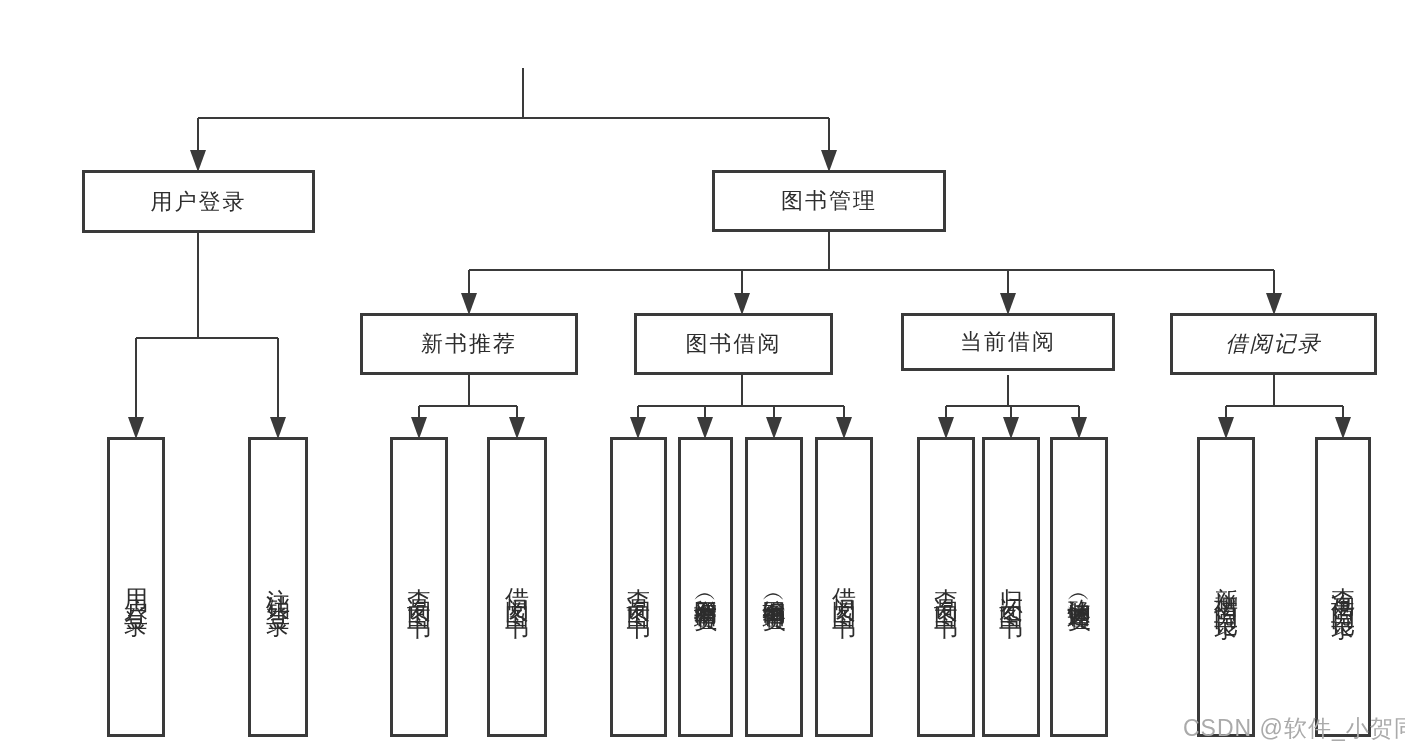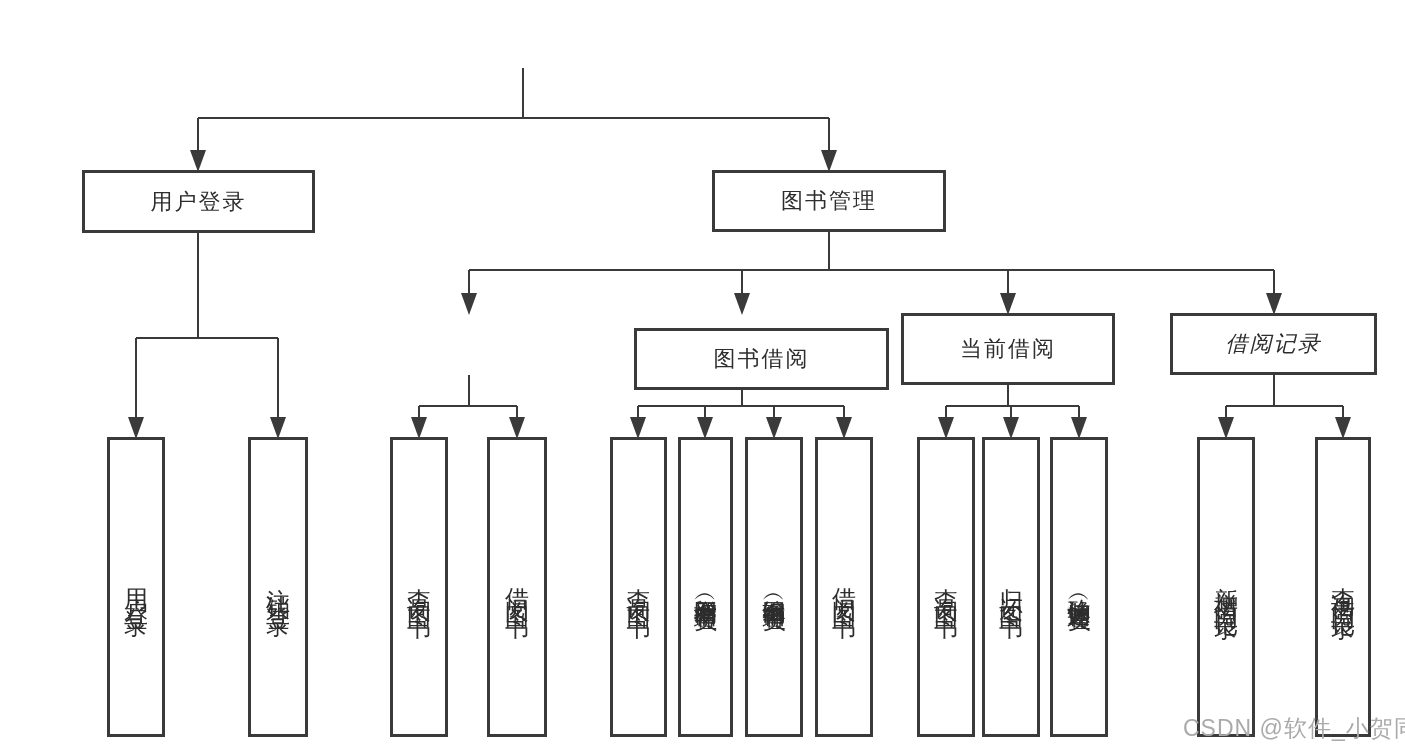--- a/index.html
+++ b/index.html
@@ -103,22 +103,23 @@
         <polygon points="1071,417 1087,417 1079,439" fill="#3a3a3a"></polygon>
         <polygon points="1218,417 1234,417 1226,439" fill="#3a3a3a"></polygon>
         <polygon points="1335,417 1351,417 1343,439" fill="#3a3a3a"></polygon>
       </g>
   </svg>
 
 
   <div class="node" style="left:82px; top:170px; width:233px; height:63px;">用户登录</div>
   <div class="node" style="left:712px; top:170px; width:234px; height:62px;">图书管理</div>
 
-  <div class="node" style="left:634px; top:313px; width:255px; height:62px;margin-top:15px;">图书借阅</div>
-  <div class="node" style="left:901px; top:313px; width:214px; height:72px;">当前借阅</div>
+  <div class="node" style="left:360px; top:313px; width:218px; height:62px;">新书推荐</div>
+  <div class="node" style="left:634px; top:313px; width:199px; height:62px;">图书借阅</div>
+  <div class="node" style="left:901px; top:313px; width:214px; height:58px;">当前借阅</div>
   <div class="node" style="left:1170px; top:313px; width:207px; height:62px;font-style:italic;">借阅记录</div>
 
   <div class="leaf" style="left:107px; top:437px; width:58px; height:300px;">
     <span>用户登录</span>
   </div>
   <div class="leaf" style="left:248px; top:437px; width:60px; height:300px;">
     <span>注销登录</span>
   </div>
 
   <div class="leaf" style="left:390px; top:437px; width:58px; height:300px;">

